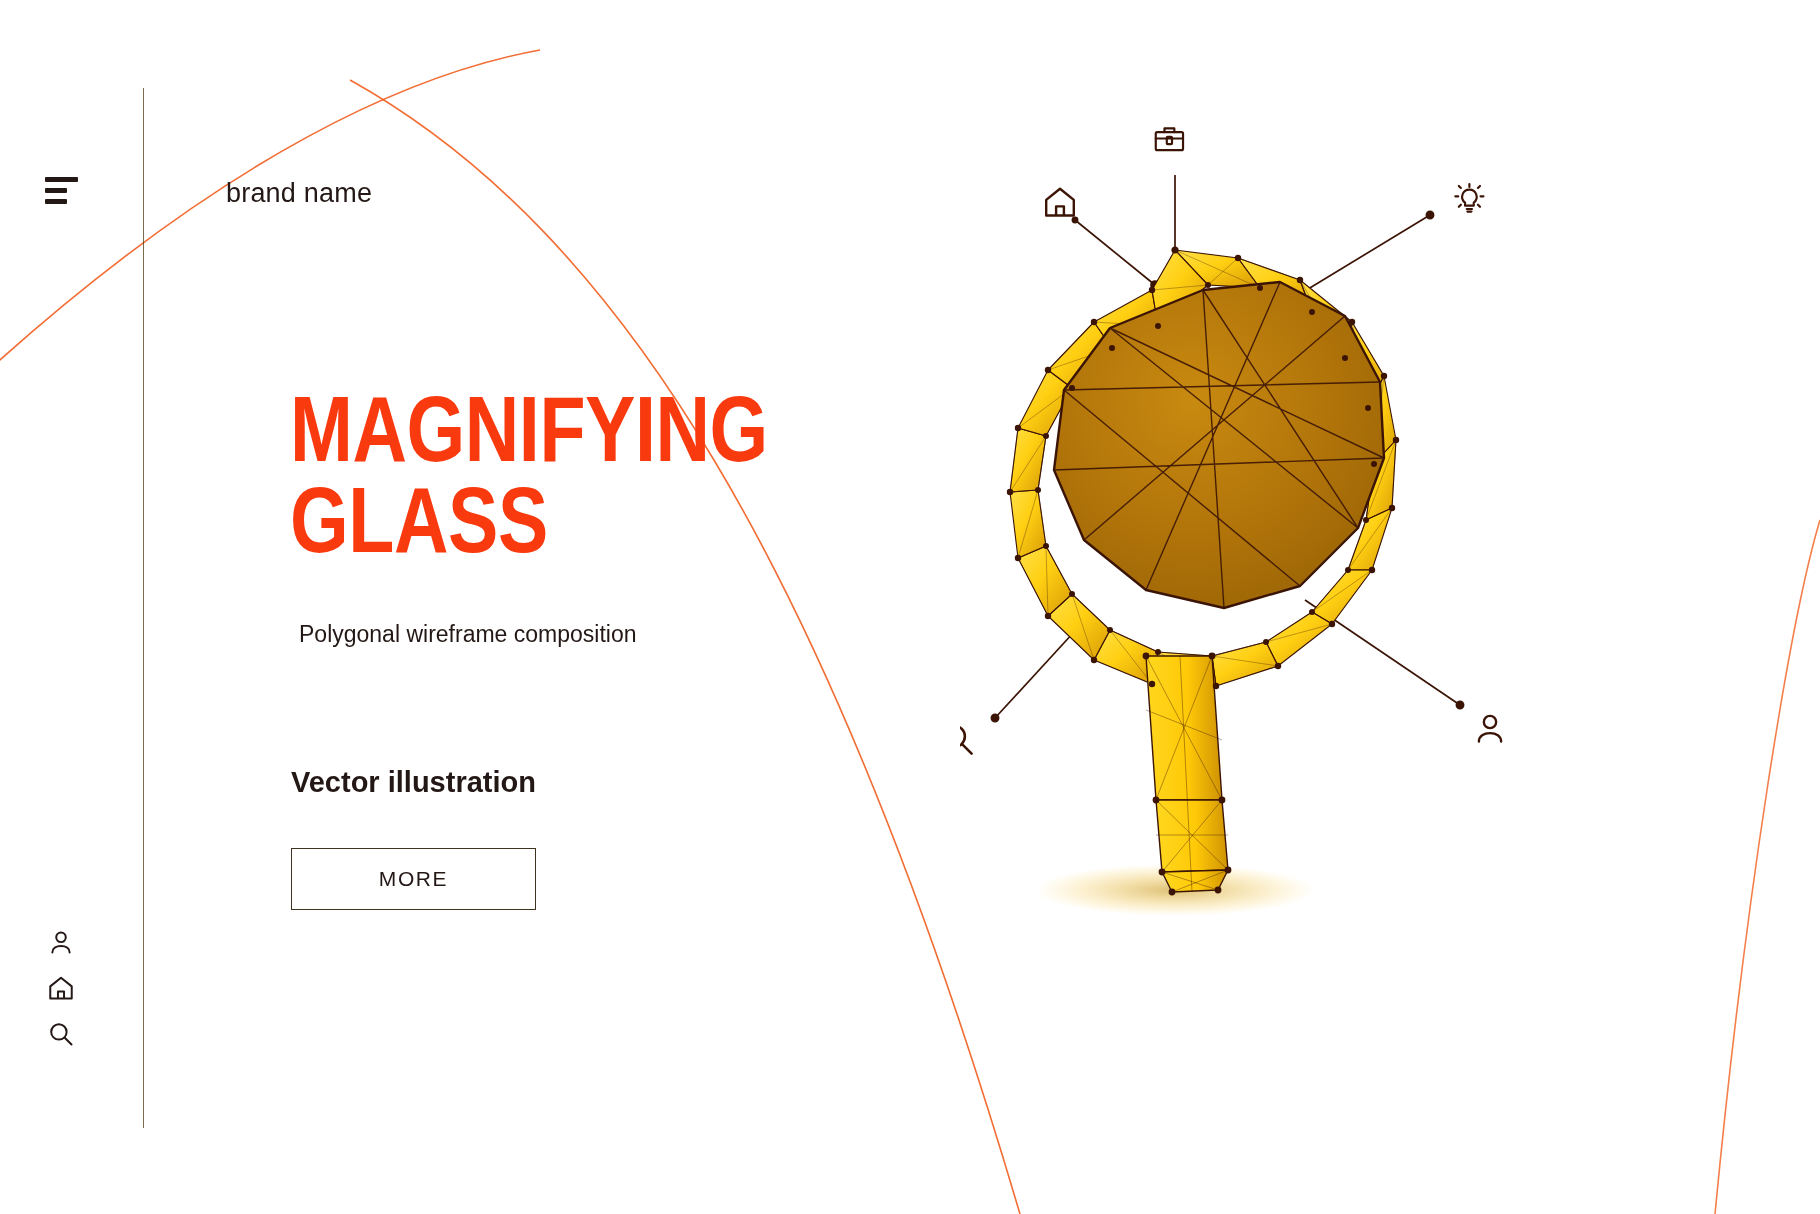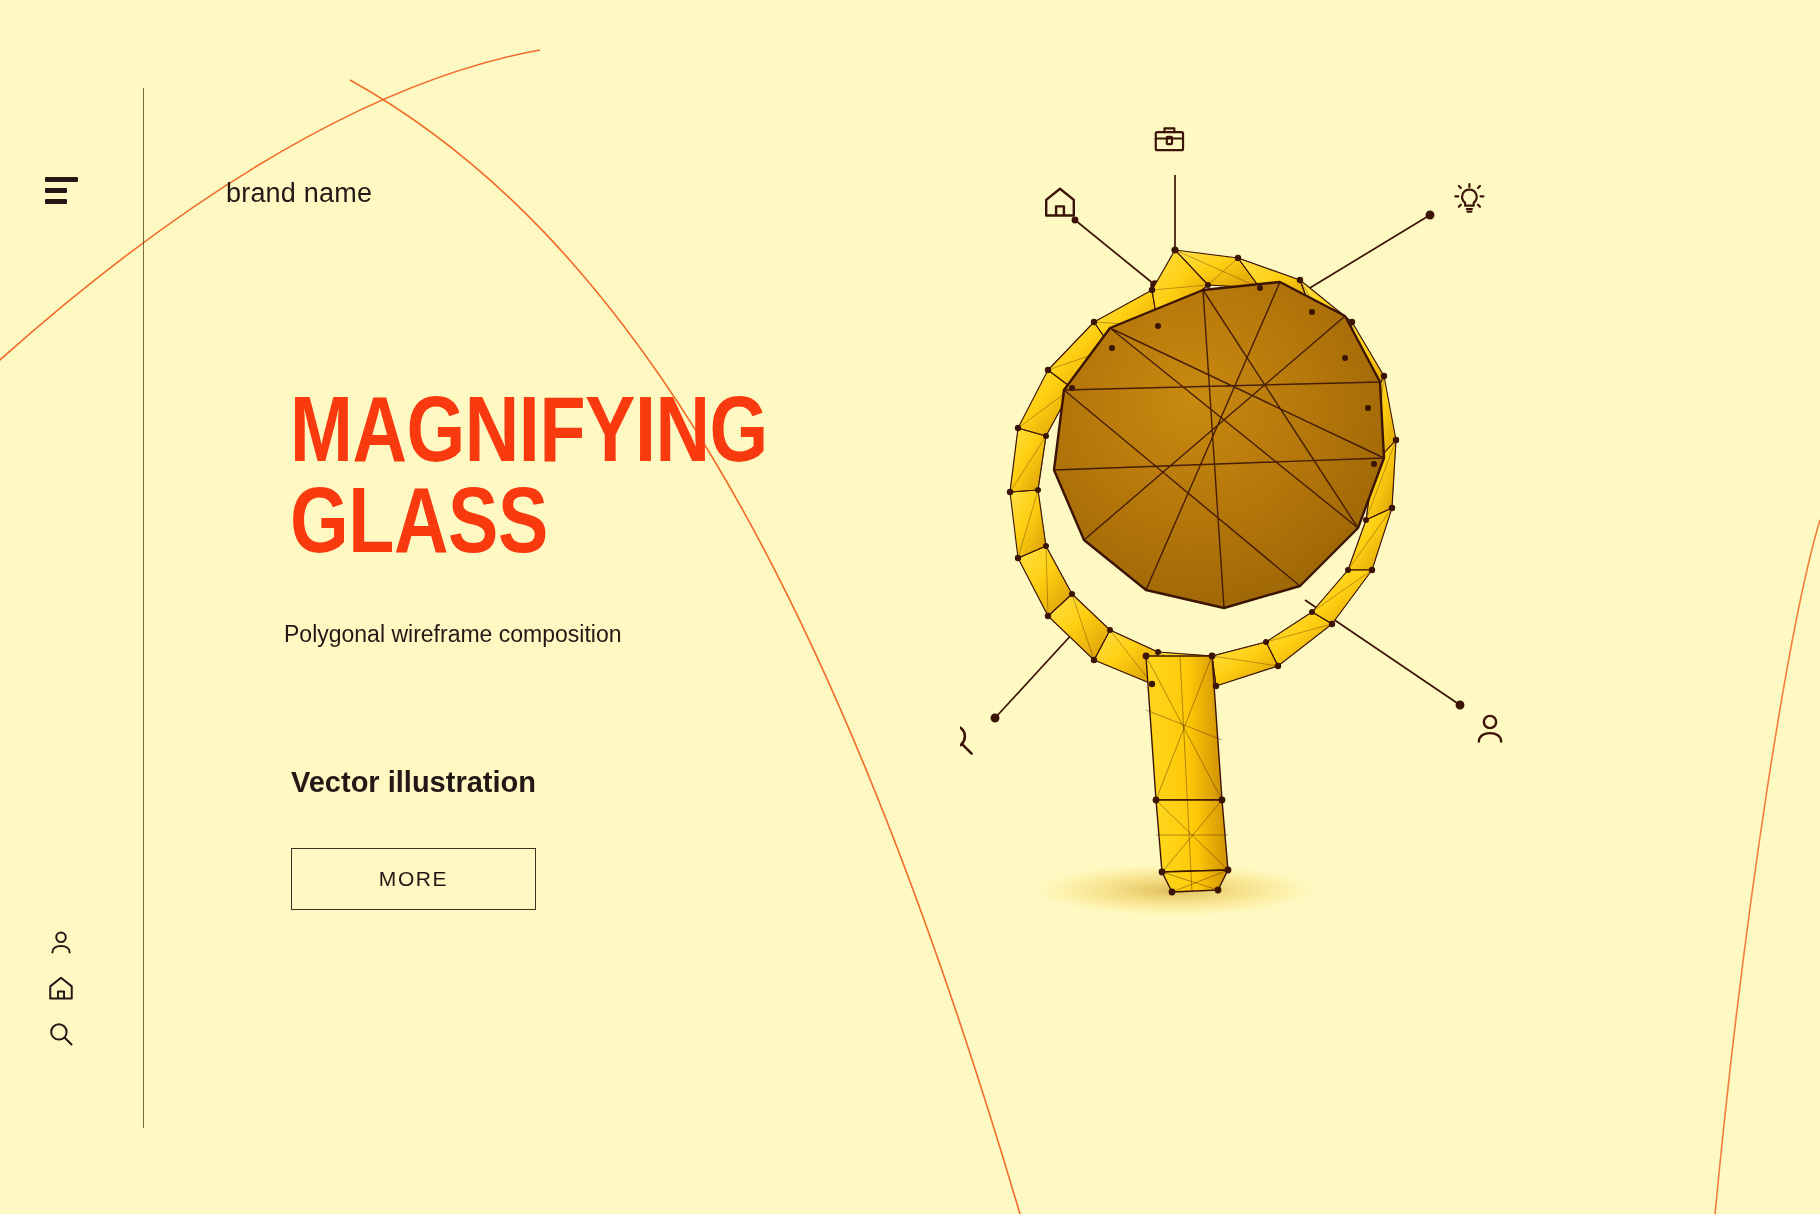--- a/index.html
+++ b/index.html
@@ -6,21 +6,21 @@
     margin: 0; padding: 0;
     background: #ffbe00;
   }
   body {
     font-family: "Liberation Sans", sans-serif;
   }
   #page {
     position: relative;
     width: 1820px;
     height: 1214px;
-    background: #fef9c3;
+    background: #ffffff;
     overflow: hidden;
   }
   .bg-arcs {
     position: absolute;
     inset: 0;
     width: 1820px;
     height: 1214px;
     pointer-events: none;
   }
   
@@ -73,21 +73,21 @@
     font-weight: bold;
     line-height: .99;
     letter-spacing: -0.5px;
     transform: scaleX(.82);
     transform-origin: left top;
   }
   .headline .l2 { display: block; }
 
   .subtitle {
     position: absolute;
-    left: 284px;
+    left: 299px;
     top: 621px;
     font-size: 23px;
     color: #231815;
     white-space: nowrap;
   }
   .vector-ill {
     position: absolute;
     left: 291px;
     top: 766px;
     font-size: 29px;

